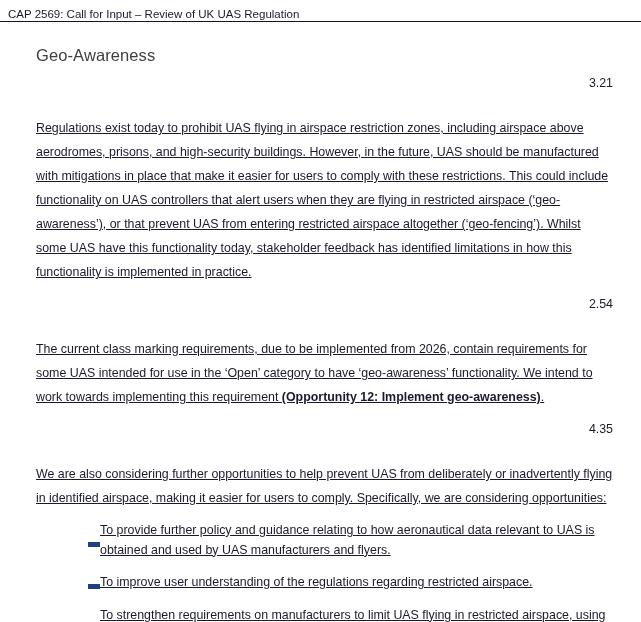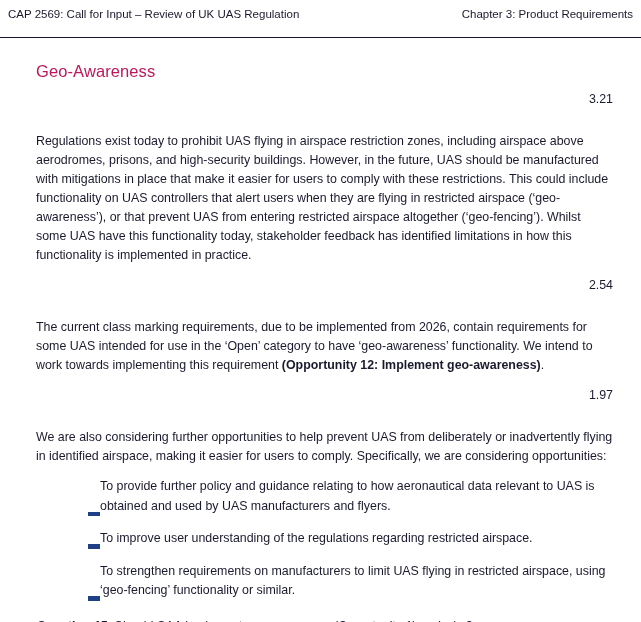--- a/index.html
+++ b/index.html
@@ -15,21 +15,21 @@
     color: #1a1a2e;
     -webkit-font-smoothing: antialiased;
   }
 
   
   .page-header {
     position: relative;
     display: flex;
     justify-content: space-between;
     align-items: baseline;
-    padding: 7px 8px 16px 8px;
+    padding: 7px 8px 0 8px;
     font-size: 11.5px;
     line-height: 14px;
     color: #1a1a2e;
     border-bottom: 1.4px solid #14142b;
   }
   .header-left  { white-space: nowrap; }
   .header-right { white-space: nowrap; }
 
   
   .page-body {
@@ -55,36 +55,38 @@
   }
   .para-num {
     flex: 0 0 42px;
     font-size: 12.4px;
     line-height: 19.6px;
     white-space: nowrap;
   }
   .para-text {
     flex: 1 1 auto;
     font-size: 12.4px;
-    line-height: 19px;
+    line-height: 24px;
     text-align: left;
+    text-decoration: underline;
   }
   .para-text b { font-weight: bold; }
 
   
   .bullet-list {
     margin: 0 0 6px 0;
     padding: 0;
     list-style: none;
   }
   .bullet-item {
     display: flex;
-    align-items: flex-end;
+    align-items: center;
     margin: 0 0 13px 0;
     padding-left: 52px;
+    text-decoration: underline;
   }
   .bullet-marker {
     flex: 0 0 12px;
     margin-top: 7.5px;
     width: 4.5px;
     height: 4.5px;
     background: #1f3f86;
   }
   .bullet-text {
     flex: 1 1 auto;
@@ -102,39 +104,38 @@
   }
   .question-label {
     font-weight: bold;
   }
 </style>
 </head>
 <body>
 
 <div class="page-header">
   <span class="header-left">CAP 2569: Call for Input – Review of UK UAS Regulation</span>
-  <span class="header-right">Chapter 3: Product Requirements</span>
 </div>
 
 <div class="page-body">
 
-  <h2 class="section-heading" style="color: #be185d;">Geo-Awareness</h2>
+  <h2 class="section-heading" style="color: #404040;">Geo-Awareness</h2>
 
   <div class="para">
     <span class="para-num">3.21</span>
     <span class="para-text">Regulations exist today to prohibit UAS flying in airspace restriction zones, including airspace above aerodromes, prisons, and high-security buildings. However, in the future, UAS should be manufactured with mitigations in place that make it easier for users to comply with these restrictions. This could include functionality on UAS controllers that alert users when they are flying in restricted airspace (‘geo-awareness’), or that prevent UAS from entering restricted airspace altogether (‘geo-fencing’). Whilst some UAS have this functionality today, stakeholder feedback has identified limitations in how this functionality is implemented in practice.</span>
   </div>
 
   <div class="para">
     <span class="para-num">2.54</span>
     <span class="para-text"><span>The current class marking requirements, due to be implemented from 2026, contain requirements for some UAS intended for use in the ‘Open’ category to have ‘geo-awareness’ functionality. We intend to work towards implementing this requirement </span><b>(Opportunity 12: Implement geo-awareness)</b><span>.</span></span>
   </div>
 
   <div class="para">
-    <span class="para-num">1.97</span>
+    <span class="para-num">4.35</span>
     <span class="para-text">We are also considering further opportunities to help prevent UAS from deliberately or inadvertently flying in identified airspace, making it easier for users to comply. Specifically, we are considering opportunities:</span>
   </div>
 
   <ul class="bullet-list">
     <li class="bullet-item">
       <span class="bullet-marker" style="background: rgb(31, 63, 134);"></span>
       <span class="bullet-text">To provide further policy and guidance relating to how aeronautical data relevant to UAS is obtained and used by UAS manufacturers and flyers.</span>
     </li>
     <li class="bullet-item">
       <span class="bullet-marker" style="background: rgb(31, 63, 134);"></span>

